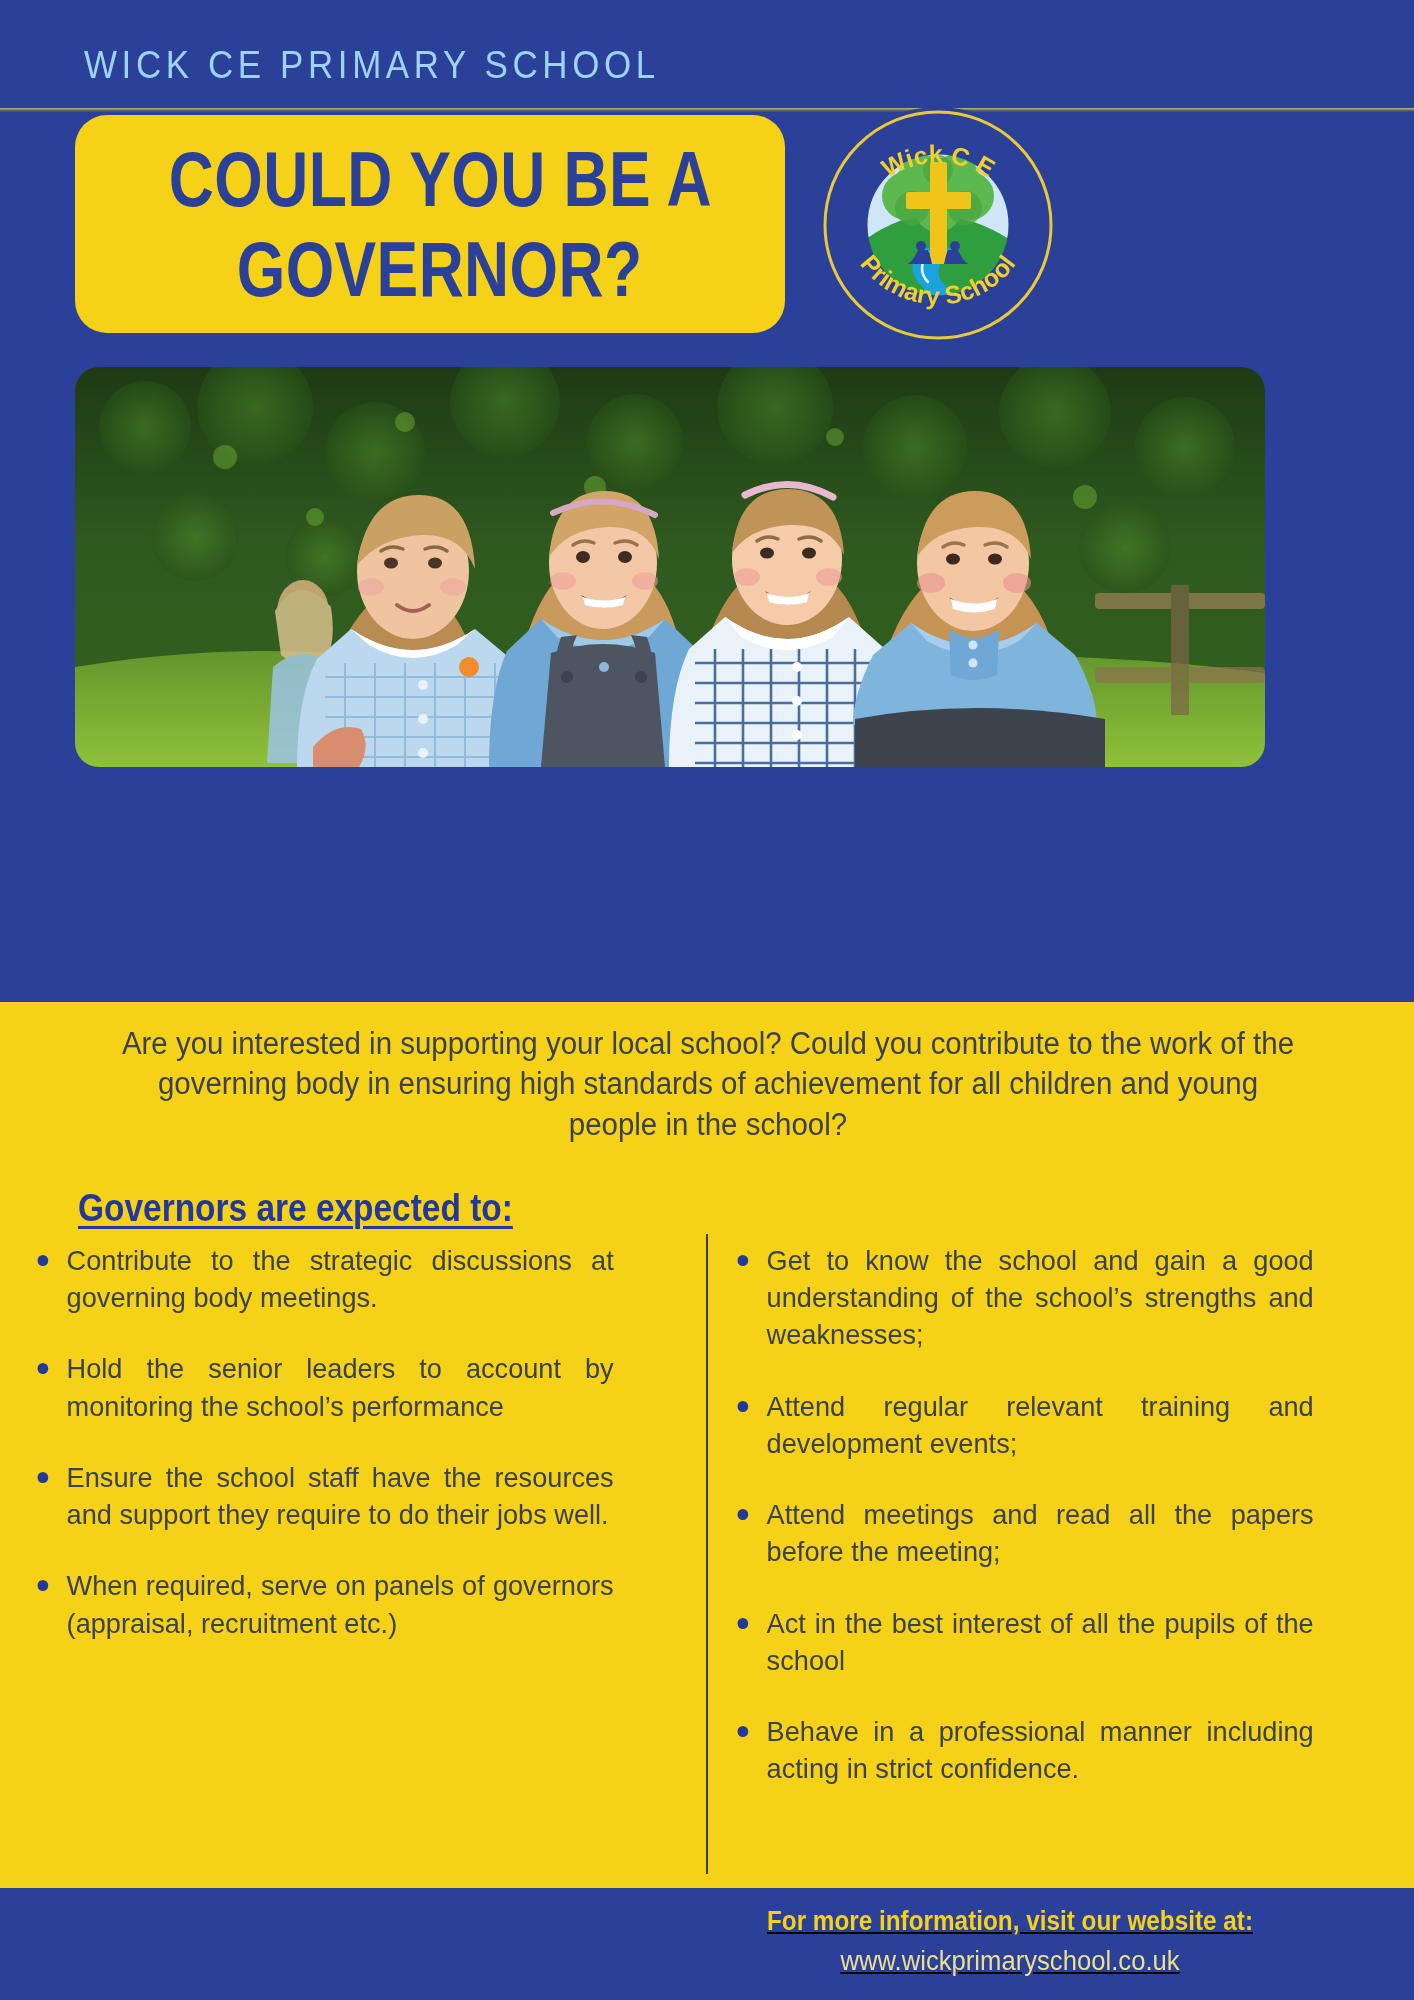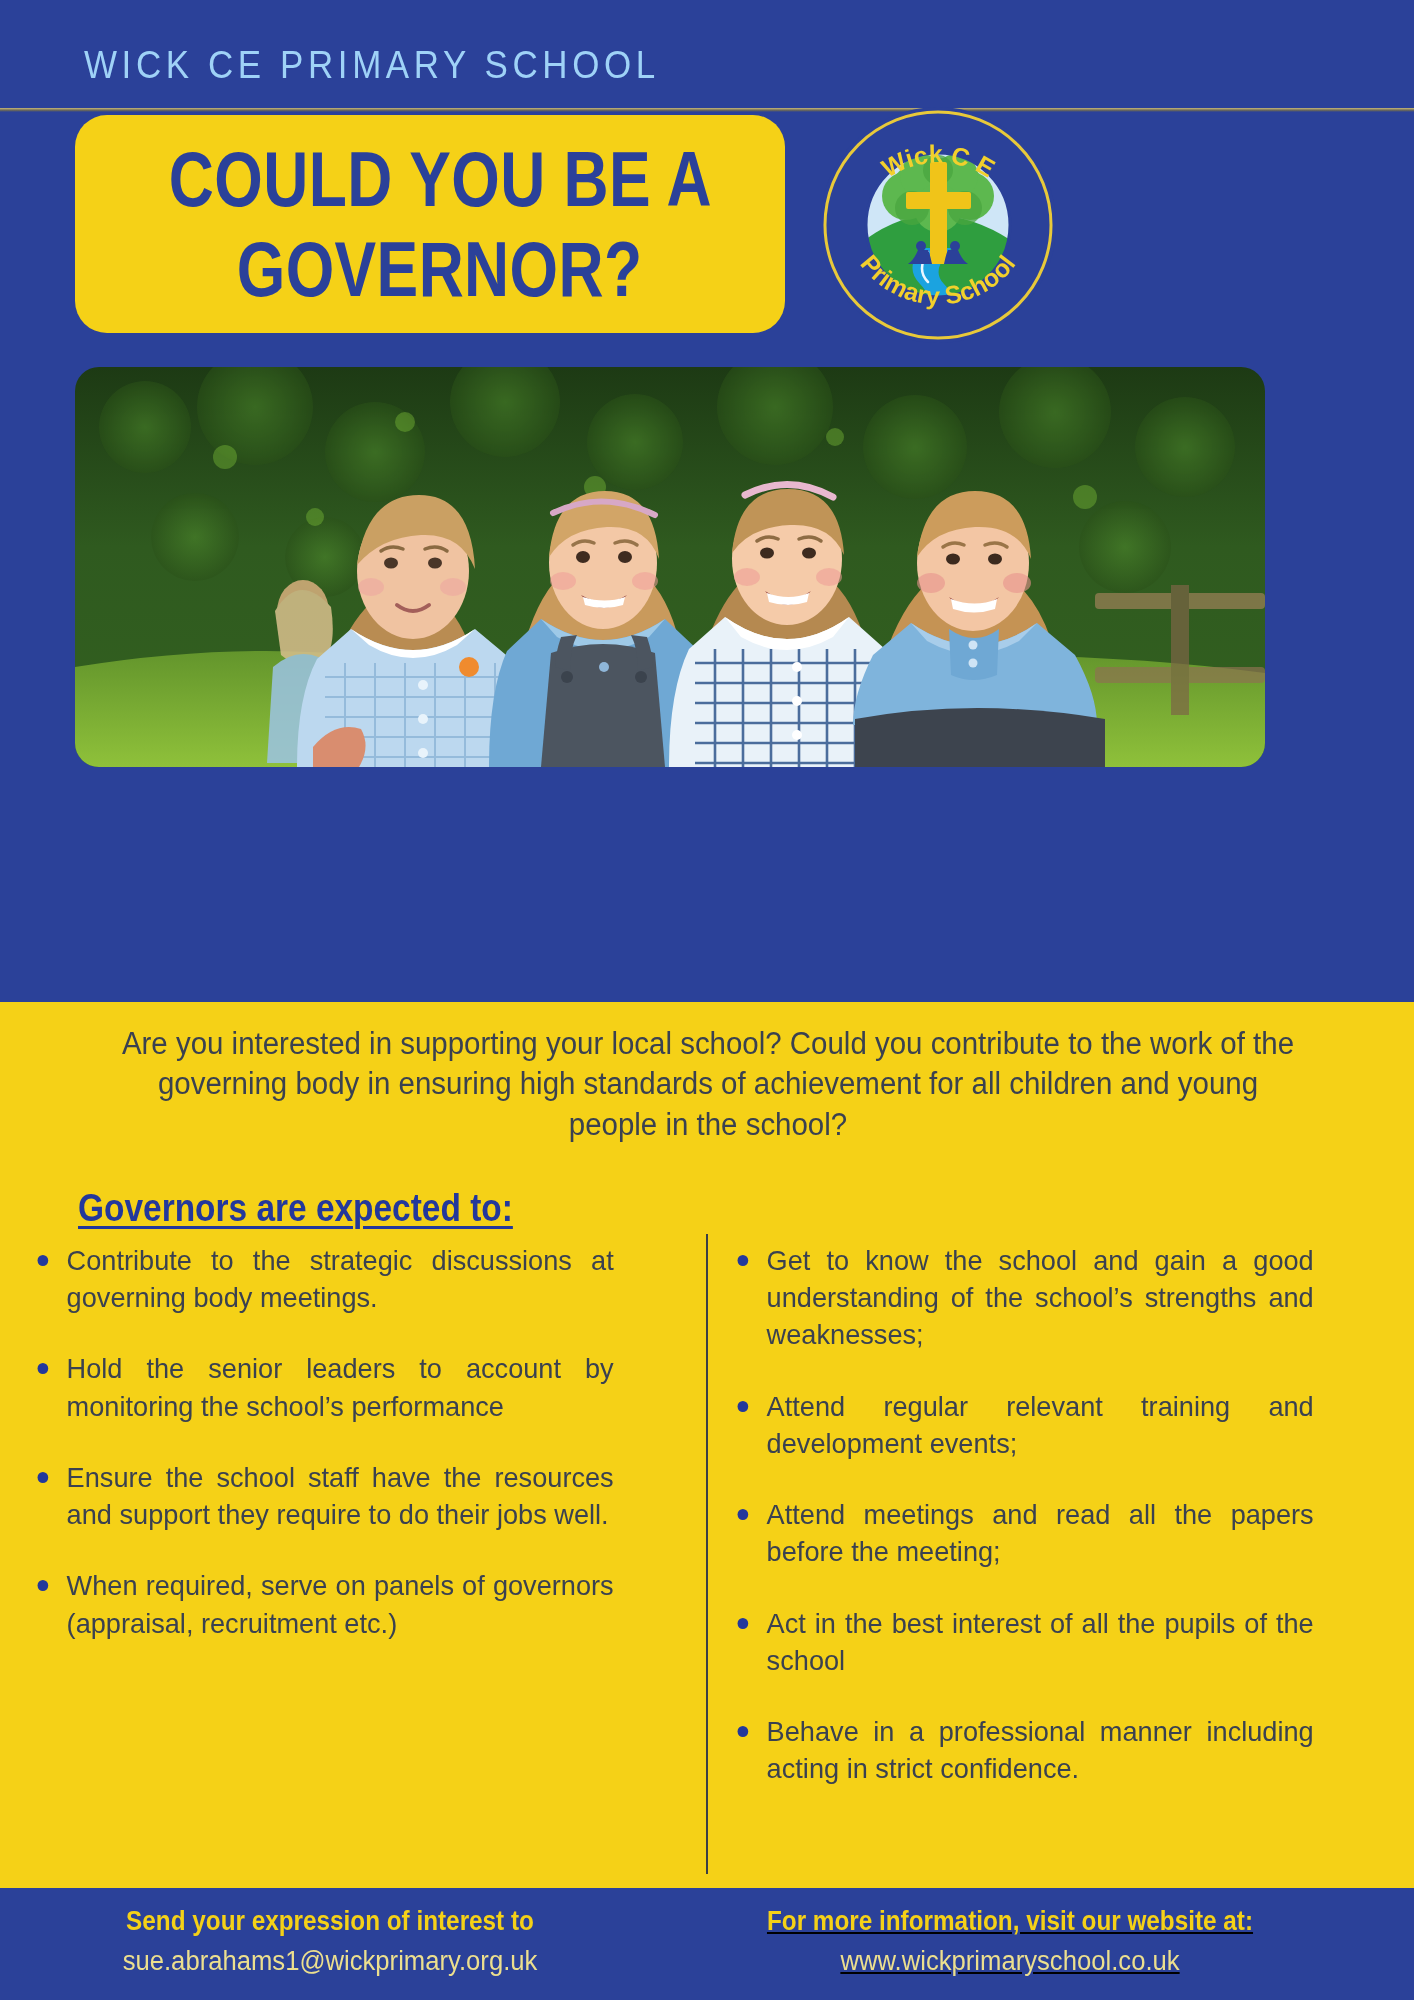--- a/index.html
+++ b/index.html
@@ -357,21 +357,17 @@
     <ul class="bullets">
       <li>Contribute to the strategic discussions at governing body meetings.</li>
       <li>Hold the senior leaders to account by monitoring the school’s performance</li>
       <li>Ensure the school staff have the resources and support they require to do their jobs well.</li>
       <li>When required, serve on panels of governors (appraisal, recruitment etc.)</li>
     </ul>
   </div>
 </div>
 
 <div class="footer">
-  <div class="f-block a">
-    <div class="f-head">Send your expression of interest to</div>
-    <div class="f-sub">sue.abrahams1@wickprimary.org.uk</div>
-  </div>
   <div class="f-block b">
     <div class="f-head">For more information, visit our website at:</div>
     <div class="f-sub">www.wickprimaryschool.co.uk</div>
   </div>
 </div>
 
 </body></html>

